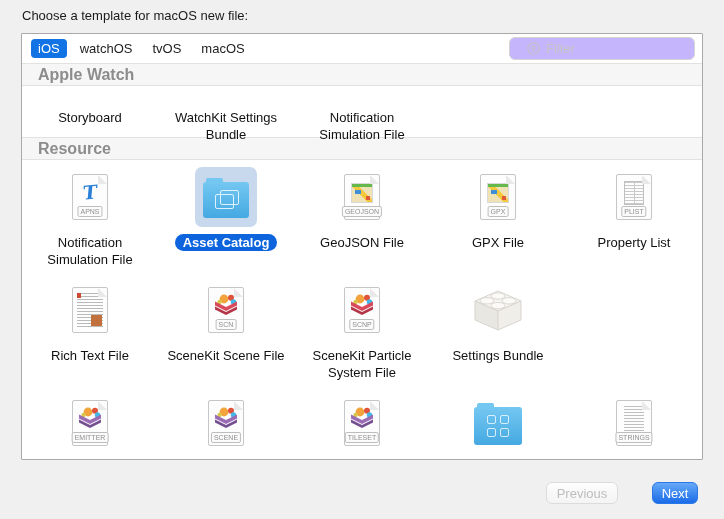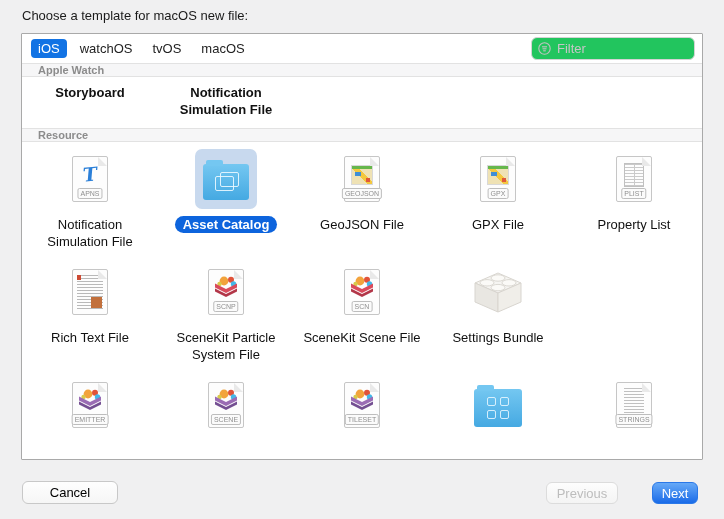--- a/index.html
+++ b/index.html
@@ -6,35 +6,35 @@
   .stage{position:relative;width:724px;height:519px;background:#f0f0f1;
     font-family:"Liberation Sans","DejaVu Sans",sans-serif;color:#1a1a1a;overflow:hidden;}
   .title{position:absolute;left:22px;top:8px;font-size:13px;}
   .box{position:absolute;left:21px;top:33px;width:682px;height:427px;background:#fff;
     border:1px solid #a9a9a9;box-sizing:border-box;overflow:hidden;border-radius:1px;}
   
   .tabbar{display:flex;align-items:center;height:29px;padding-left:9px;box-sizing:border-box;}
   .tab{font-size:13px;color:#222;padding:2px 7px;border-radius:4px;cursor:default;white-space:nowrap;}
   .tab.selected{background:#1273e4;color:#fff;}
   .filter{margin-left:auto;margin-right:7px;width:150px;height:21px;border:1px solid #d4d4d4;
-    border-radius:6px;display:flex;align-items:center;gap:4px;padding:0 6px;background:#22c55e;box-sizing:content-box;}
+    border-radius:6px;display:flex;align-items:center;gap:4px;padding:0 17px;background:#c4b5fd;box-sizing:content-box;}
   .filter input{border:none;outline:none;flex:1;min-width:0;font-size:13px;color:#333;background:transparent;}
   .filter input::placeholder{color:#c6c6c6;}
   
   .section-header{background:#f6f6f7;border-top:1px solid #e2e2e2;border-bottom:1px solid #e2e2e2;
-    color:#8c8c8c;font-weight:bold;font-size:11px;height:14px;box-sizing:border-box;
+    color:#8c8c8c;font-weight:bold;font-size:16px;height:23px;box-sizing:border-box;
     display:flex;align-items:center;padding-left:16px;}
   .grid-row{display:flex;height:113px;}
   .grid-row.watch{height:51px;}
   .cell{width:136px;display:flex;flex-direction:column;align-items:center;padding-top:7px;box-sizing:border-box;}
   .tile{width:62px;height:60px;display:flex;align-items:center;justify-content:center;border-radius:7px;}
   .tile.selected{background:#c8d9ee;}
   .label{margin-top:7px;font-size:13px;line-height:17px;text-align:center;max-width:118px;color:#111;}
   .label.pill{background:#0d64dd;color:#fff;font-weight:bold;border-radius:9px;padding:0 8px;max-width:none;}
-  .watch .label{margin-top:0;font-weight:bold;}
+  .watch .label{margin-top:16px;}
   
   .page{width:36px;height:46px;background:#fdfdfd;border:1px solid #c6c6c6;border-radius:2px;
     position:relative;display:flex;align-items:center;justify-content:center;box-sizing:border-box;}
   .fold{position:absolute;top:0;right:0;width:9px;height:9px;background:#e9e9e9;
     clip-path:polygon(0 0,100% 100%,0 100%);}
   .pbadge{position:absolute;bottom:2px;left:50%;transform:translateX(-50%);font-size:7px;line-height:9px;
     padding:0 2px;background:#fbfbfb;border:1px solid #bdbdbd;border-radius:2px;color:#8f8f8f;white-space:nowrap;}
   .apns-glyph{font-family:"DejaVu Serif",serif;font-style:italic;font-weight:600;font-size:19px;
     color:#2a7fd8;margin-bottom:10px;transform:rotate(-6deg);}
   .map-thumb{width:22px;height:20px;margin-bottom:9px;border:1px solid #d8d8d8;box-sizing:border-box;
@@ -98,20 +98,23 @@
         <input placeholder="Filter" style="">
       </div>
     </div>
     <div id="list">
         <div class="section-header">Apple Watch</div>
         <div class="grid-row watch">
           <div class="cell">
             <div class="label">Storyboard</div>
           </div>
           <div class="cell">
+            <div class="label">WatchKit Settings Bundle</div>
+          </div>
+          <div class="cell">
             <div class="label">Notification Simulation File</div>
           </div>
         </div>
         <div class="section-header">Resource</div>
         <div class="grid-row">
           <div class="cell">
             <div class="tile">
               <div class="page">
                 <div class="fold"></div>
                 <div class="apns-glyph">T</div>
@@ -175,41 +178,41 @@
               <div class="page">
                 <div class="fold"></div>
                 <svg class="scn" width="30" height="26" viewBox="0 0 30 26">
      <circle cx="13" cy="6" r="4.4" fill="#f2a33c"></circle>
                   <circle cx="20" cy="4.8" r="3" fill="#e05239"></circle>
      <circle cx="22.5" cy="9" r="2.7" fill="#43b7e8"></circle>
                   <circle cx="8.5" cy="9" r="2.2" fill="#d8c94a"></circle>
      <path d="M4 8.5 L15 14 L26 8.5 L26 12.5 L15 18 L4 12.5 Z" fill="#d94a5b"></path>
      <path d="M4 13.5 L15 19 L26 13.5 L26 16.5 L15 22 L4 16.5 Z" fill="#b23648"></path>
    </svg>
-                <div class="pbadge">SCNP</div>
-              </div>
-            </div>
-            <div class="label">SceneKit Particle System File</div>
+                <div class="pbadge">SCN</div>
+              </div>
+            </div>
+            <div class="label">SceneKit Scene File</div>
           </div>
           <div class="cell">
             <div class="tile">
               <div class="page">
                 <div class="fold"></div>
                 <svg class="scn" width="30" height="26" viewBox="0 0 30 26">
      <circle cx="13" cy="6" r="4.4" fill="#f2a33c"></circle>
                   <circle cx="20" cy="4.8" r="3" fill="#e05239"></circle>
      <circle cx="22.5" cy="9" r="2.7" fill="#43b7e8"></circle>
                   <circle cx="8.5" cy="9" r="2.2" fill="#d8c94a"></circle>
      <path d="M4 8.5 L15 14 L26 8.5 L26 12.5 L15 18 L4 12.5 Z" fill="#d94a5b"></path>
      <path d="M4 13.5 L15 19 L26 13.5 L26 16.5 L15 22 L4 16.5 Z" fill="#b23648"></path>
    </svg>
-                <div class="pbadge">SCN</div>
-              </div>
-            </div>
-            <div class="label">SceneKit Scene File</div>
+                <div class="pbadge">SCNP</div>
+              </div>
+            </div>
+            <div class="label">SceneKit Particle System File</div>
           </div>
           <div class="cell">
             <div class="tile">
               <svg width="58" height="44" viewBox="0 0 58 44">
        <polygon points="29,3 52,13 29,23 6,13" fill="#f6f5f2" stroke="#d8d5cf"></polygon>
        <polygon points="6,13 29,23 29,42 6,32" fill="#e9e7e2" stroke="#d8d5cf"></polygon>
        <polygon points="52,13 29,23 29,42 52,32" fill="#f0eee9" stroke="#d8d5cf"></polygon>
        <ellipse cx="29" cy="8" rx="7" ry="3.2" fill="#fbfaf7" stroke="#dbd8d2"></ellipse>
        <ellipse cx="18" cy="12.8" rx="7" ry="3.2" fill="#fbfaf7" stroke="#dbd8d2"></ellipse>
        <ellipse cx="40" cy="12.8" rx="7" ry="3.2" fill="#fbfaf7" stroke="#dbd8d2"></ellipse>
@@ -286,16 +289,15 @@
                 <div class="fold"></div>
                 <div class="str-thumb"></div>
                 <div class="pbadge">STRINGS</div>
               </div>
             </div>
           </div>
         </div>
       </div>
   </div>
 
-  <div class="btn cancel">Cancel</div>
   <div class="btn prev">Previous</div>
   <div class="btn next">Next</div>
 </div>
 
 </body></html>

